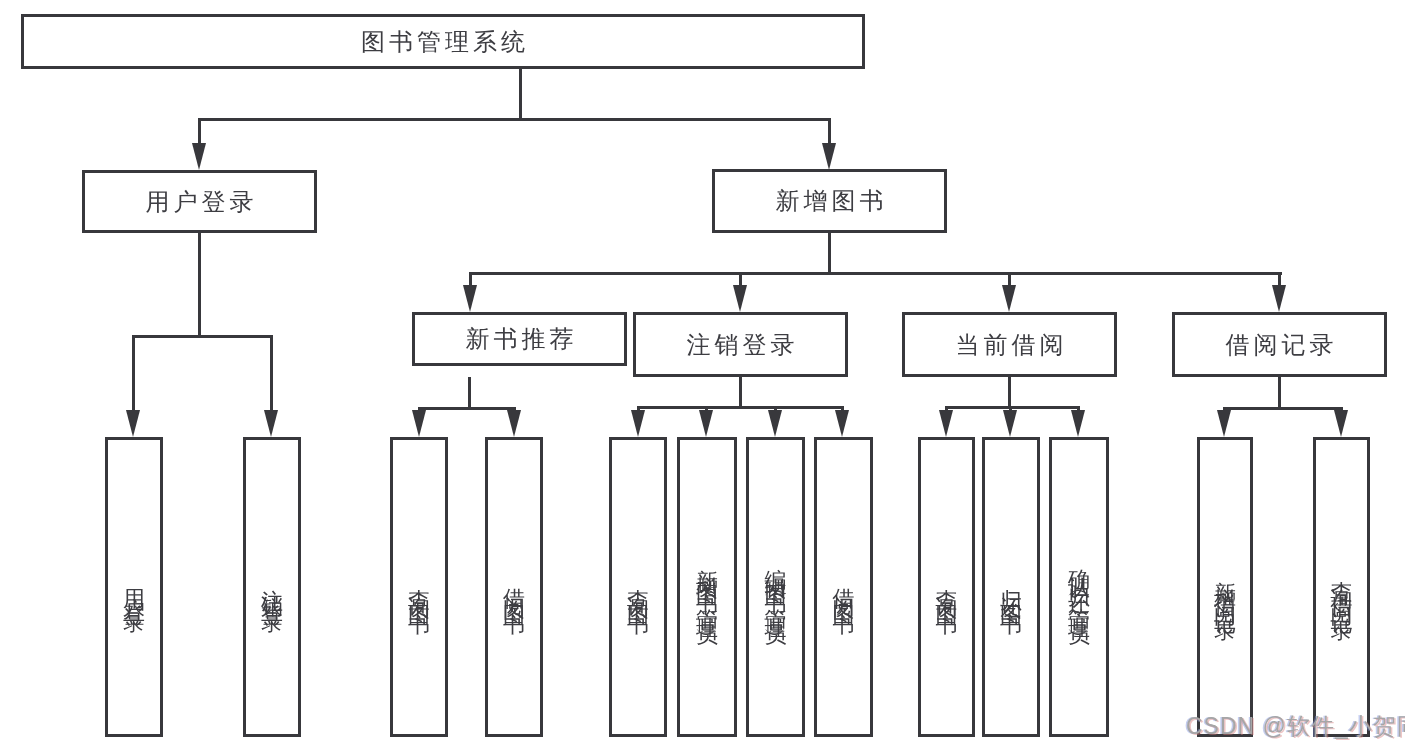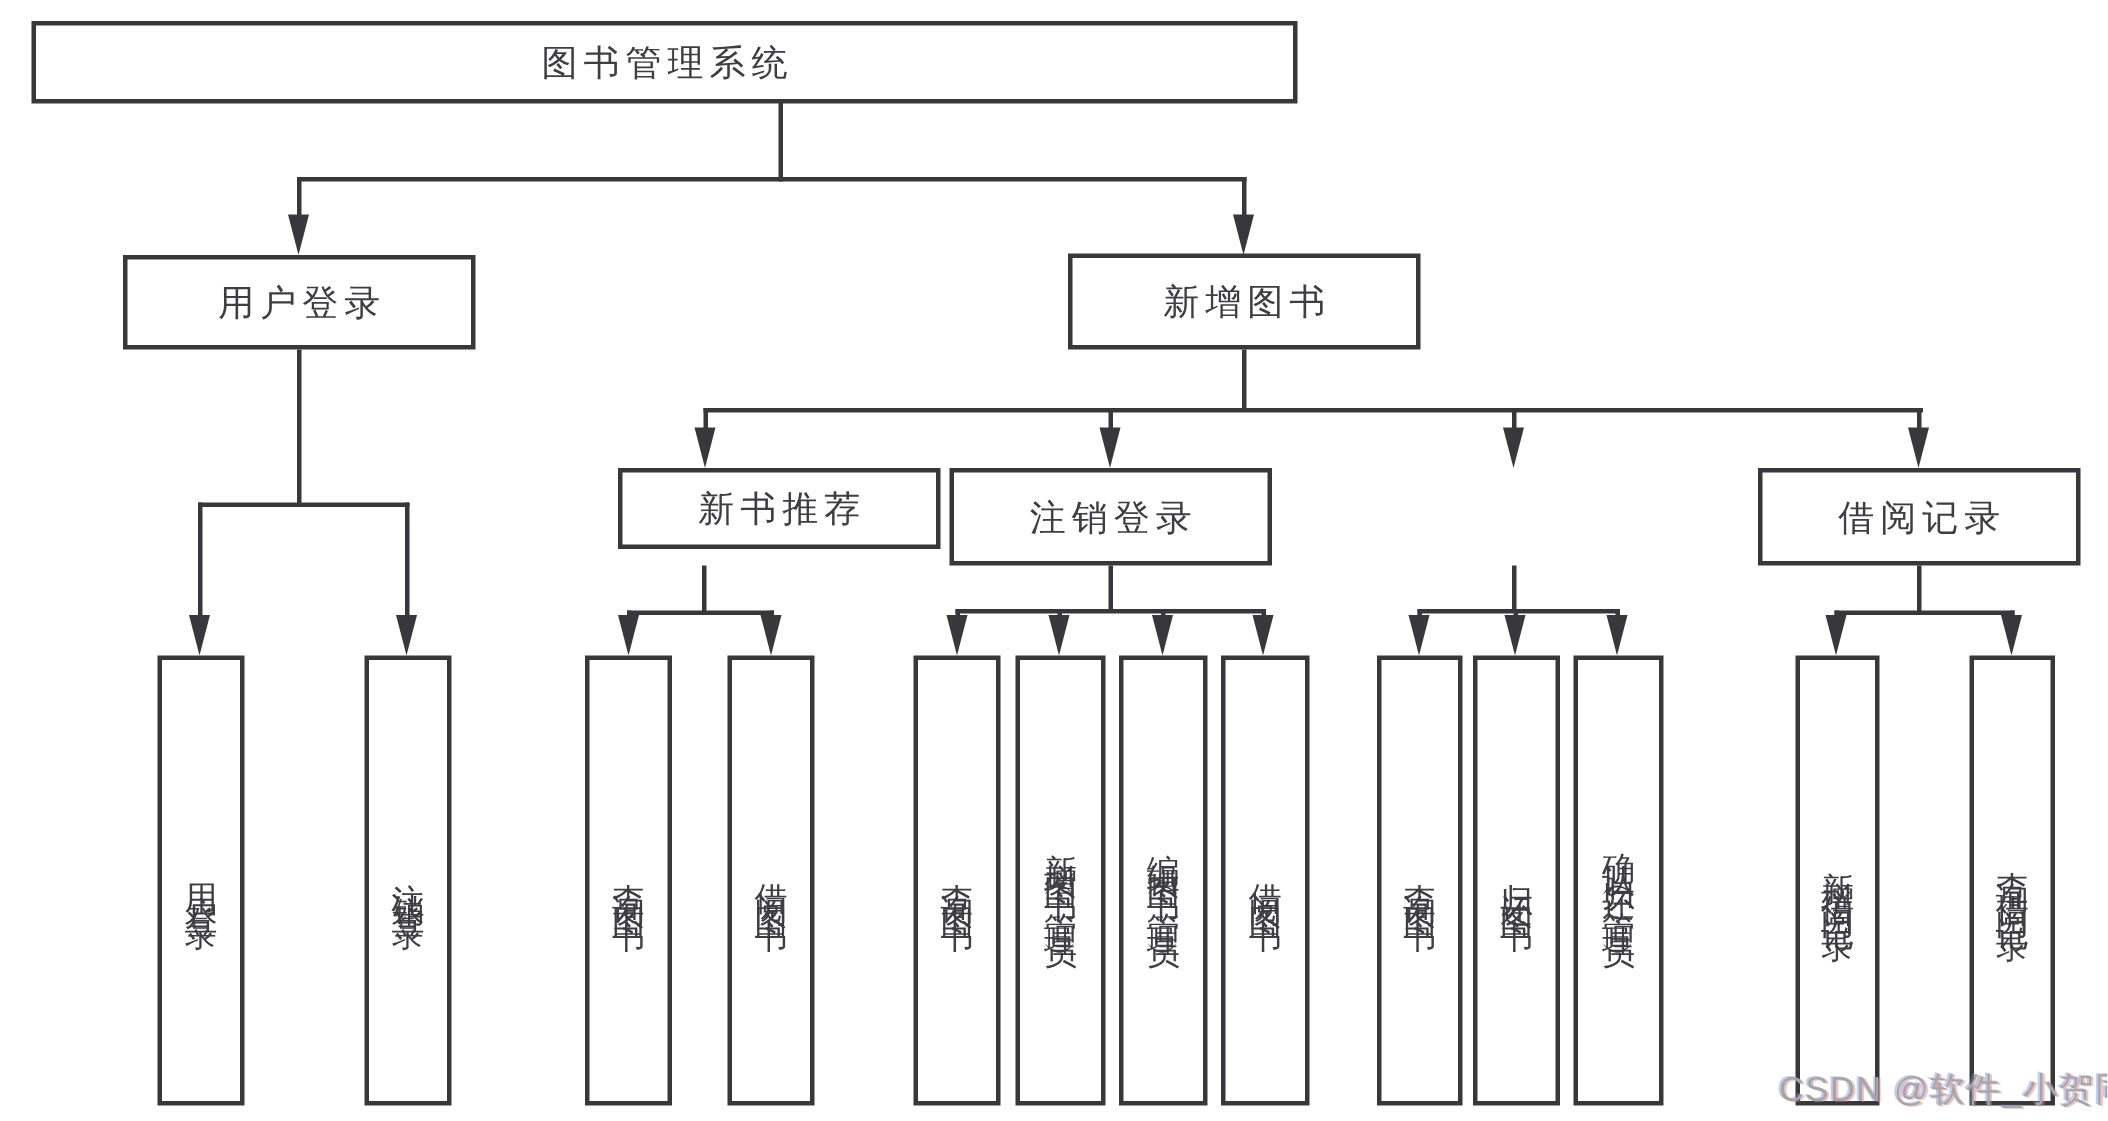--- a/index.html
+++ b/index.html
@@ -62,20 +62,21 @@
 
 <div class="canvas">
 
   <div class="b hb root">图书管理系统</div>
 
   <div class="b hb l2a">用户登录</div>
   <div class="b hb l2b">新增图书</div>
 
   <div class="b hb l3a">新书推荐</div>
   <div class="b hb l3b">注销登录</div>
+  <div class="b hb l3c">当前借阅</div>
   <div class="b hb l3d">借阅记录</div>
 
   <div class="b vb leaf v1">
     <span class="vt">用户登录</span>
   </div>
   <div class="b vb leaf v2">
     <span class="vt">注销登录</span>
   </div>
   <div class="b vb leaf v3">
     <span class="vt">查询图书</span>

